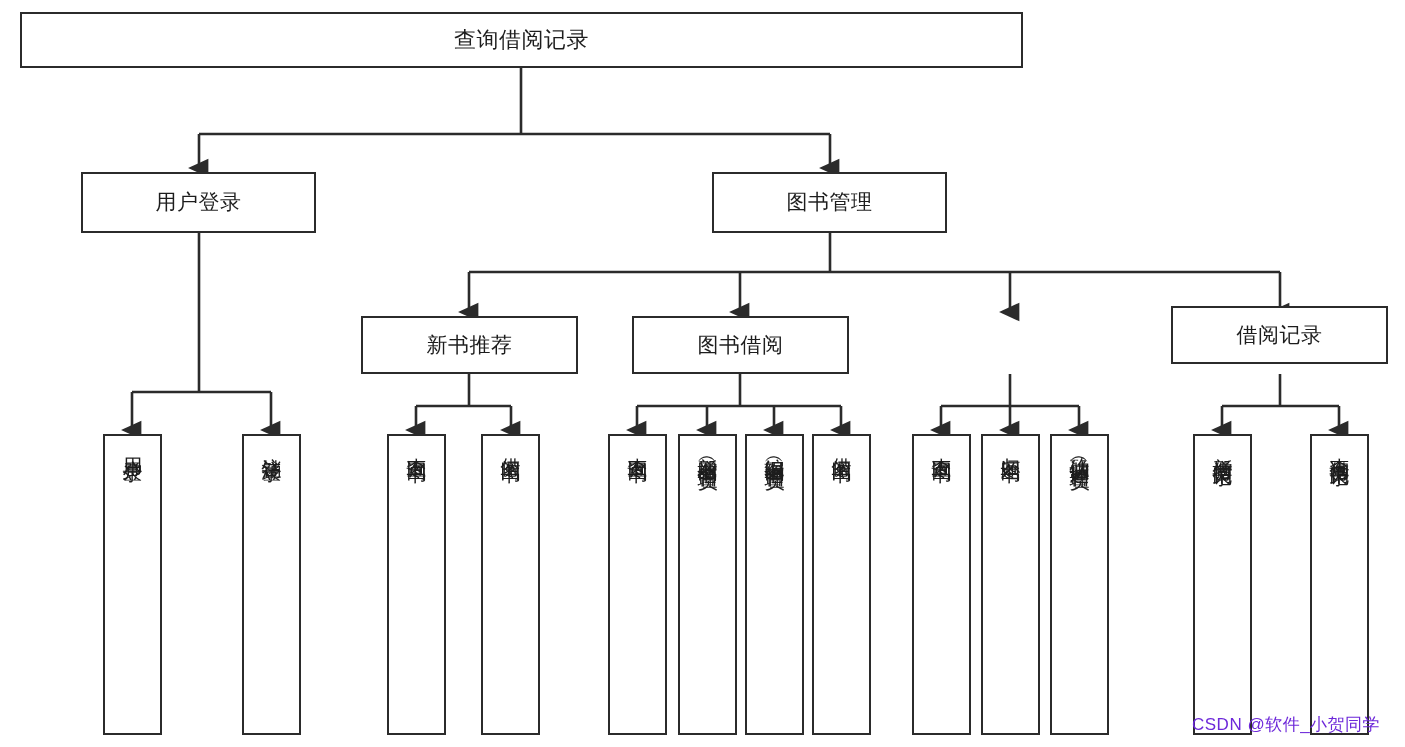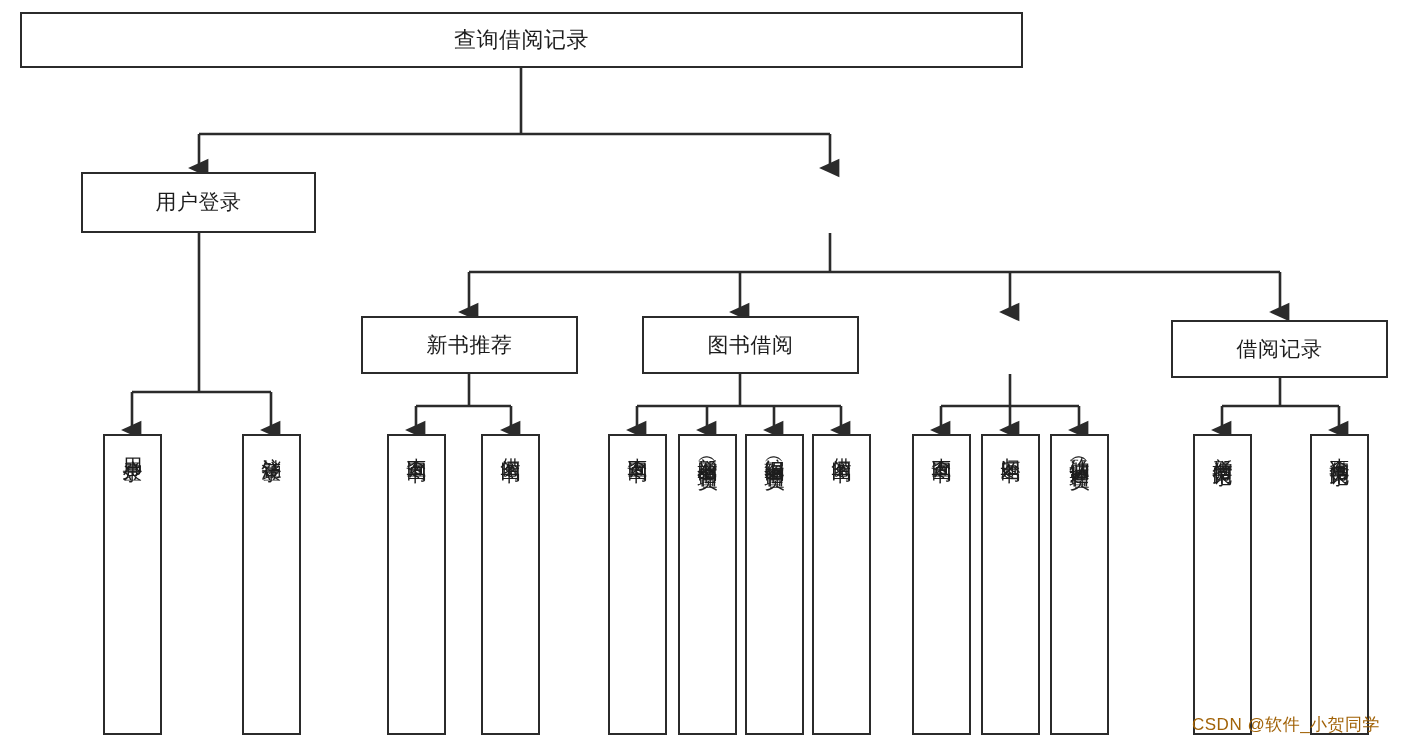--- a/index.html
+++ b/index.html
@@ -54,21 +54,21 @@
     align-items: flex-start;
     justify-content: center;
     padding-top: 6px;
   }
   .node.root .label { font-size: 22px; }
   .watermark {
     position: absolute;
     left: 1192px;
     top: 713px;
     font-size: 17px;
-    color: #a16207;
+    color: #6d28d9;
     letter-spacing: 0.5px;
     white-space: nowrap;
     z-index: 5;
   }
 </style>
 </head>
 <body>
 
 <div id="canvas">
 
@@ -122,28 +122,31 @@
     </g>
   </svg>
 
   <div class="node root" style="left:20px; top:12px; width:1003px; height:56px;">
     <span class="label">查询借阅记录</span>
   </div>
 
   <div class="node" style="left:81px; top:172px; width:235px; height:61px;">
     <span class="label">用户登录</span>
   </div>
+  <div class="node" style="left:712px; top:172px; width:235px; height:61px;">
+    <span class="label">图书管理</span>
+  </div>
 
   <div class="node" style="left:361px; top:316px; width:217px; height:58px;justify-content:center;">
     <span class="label">新书推荐</span>
   </div>
-  <div class="node" style="left:632px; top:316px; width:217px; height:58px;margin-left:10px;">
+  <div class="node" style="left:632px; top:316px; width:217px; height:58px;">
     <span class="label">图书借阅</span>
   </div>
-  <div class="node" style="left:1171px; top:320px; width:217px; height:58px;">
+  <div class="node" style="left:1171px; top:306px; width:217px; height:58px;">
     <span class="label">借阅记录</span>
   </div>
 
   <div class="node vertical" style="left:103px; top:434px; width:59px; height:301px;">
     <span class="label">用户登录</span>
   </div>
   <div class="node vertical" style="left:242px; top:434px; width:59px; height:301px;">
     <span class="label">注销登录</span>
   </div>
 

